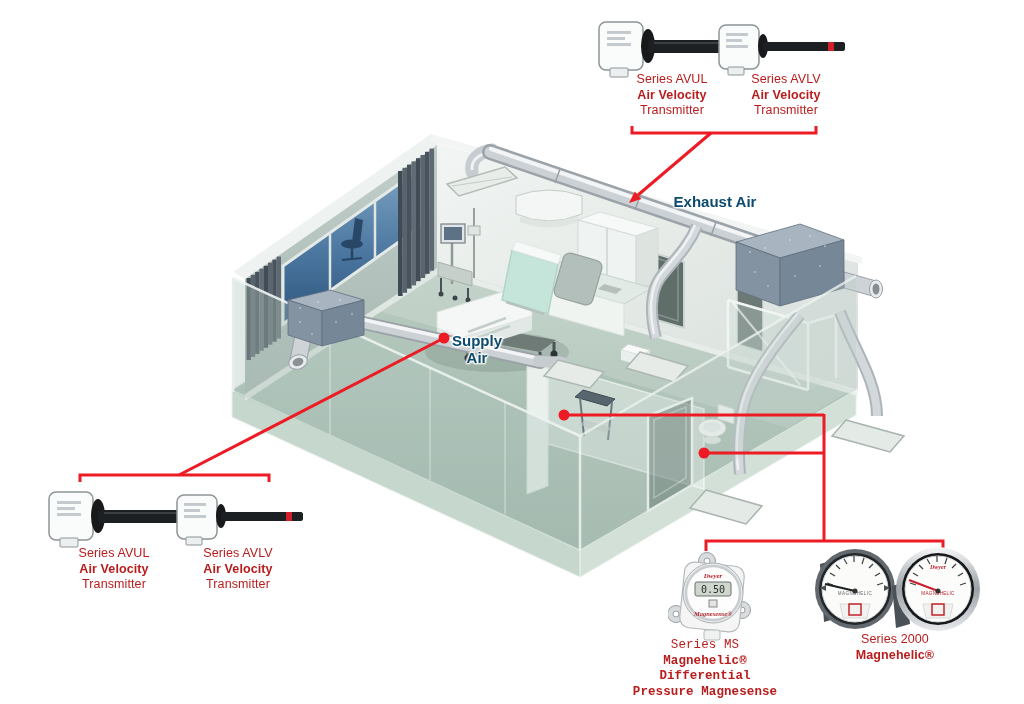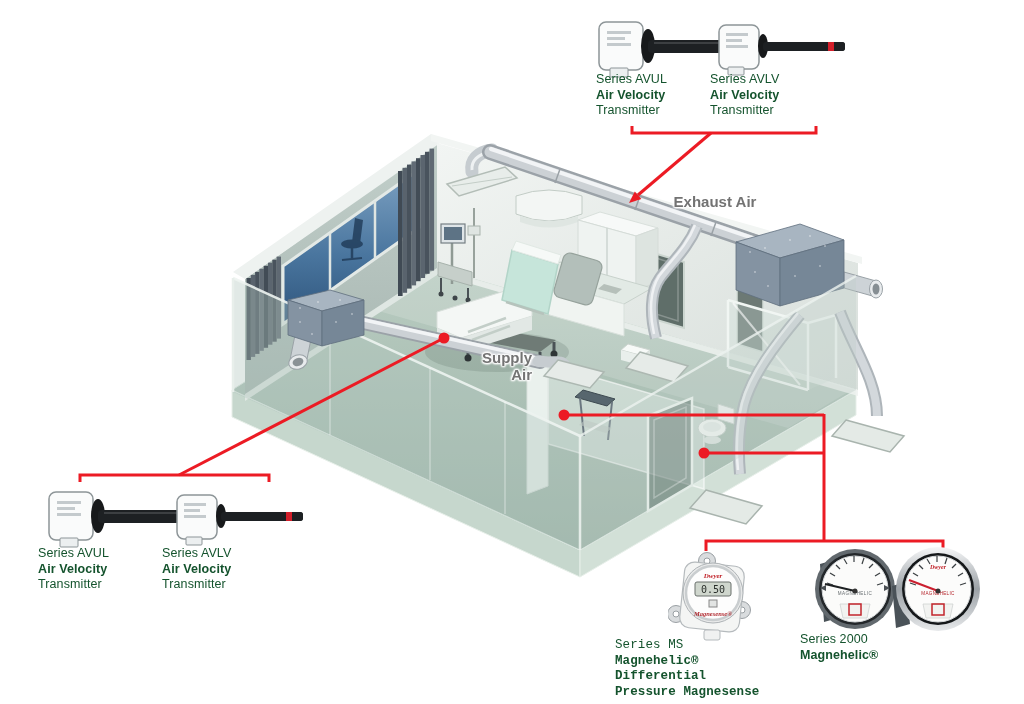--- a/index.html
+++ b/index.html
@@ -1,23 +1,23 @@
 <!DOCTYPE html>
 <html><head>
 <meta charset="utf-8">
 <style>
   html,body{margin:0;padding:0;background:#fff;}
   #canvas{position:relative;width:1024px;height:704px;background:#fff;overflow:hidden;
           font-family:"Liberation Sans",sans-serif;}
   #scene{position:absolute;left:0;top:0;}
   .device{position:absolute;}
-  .plabel{position:absolute;text-align:left;color:#14532d;
+  .plabel{position:absolute;text-align:center;color:#b91c1c;
           font:12.5px/15.5px "Liberation Sans",sans-serif;letter-spacing:.1px;}
   .plabel .b{font-weight:bold;}
-  .flow{position:absolute;text-align:center;color:#737373;font-weight:bold;
+  .flow{position:absolute;text-align:center;color:#0c4a6e;font-weight:bold;
         font:bold 15px/17px "Liberation Sans",sans-serif;
         text-shadow:0 0 2px #fff,0 0 2px #fff,0 0 3px #fff,
                     1px 1px 2px #fff,-1px -1px 2px #fff,1px -1px 2px #fff,-1px 1px 2px #fff;}
 </style>
 </head>
 <body>
 
 <div id="canvas">
 
 <svg id="scene" width="1024" height="704" viewBox="0 0 1024 704">
@@ -444,21 +444,21 @@
     <rect x="46" y="66" width="12" height="11" fill="none" stroke="#c2252b" stroke-width="1.5"></rect>
     <line x1="52" y1="53" x2="23" y2="42" stroke="#cb2030" stroke-width="2.2"></line>
     <circle cx="52" cy="53" r="2.5" fill="#333"></circle>
   </svg>
 </div>
 
 <div class="flow" style="left:655px;top:193px;width:120px;">
   <span>Exhaust Air</span>
 </div>
 
-<div class="flow" style="left:422px;top:349px;width:110px;text-align:right;">
+<div class="flow" style="left:422px;top:332px;width:110px;">
   <div>Supply</div>
   <div>Air</div>
 </div>
 
 <div class="plabel" style="left:596px;top:72px;width:152px;">
   <div>Series AVUL</div>
   <div class="b">Air Velocity</div>
   <div>Transmitter</div>
 </div>
 

